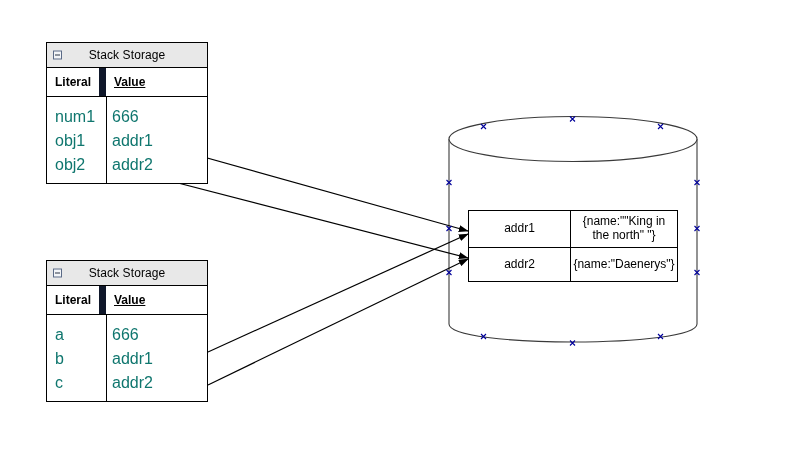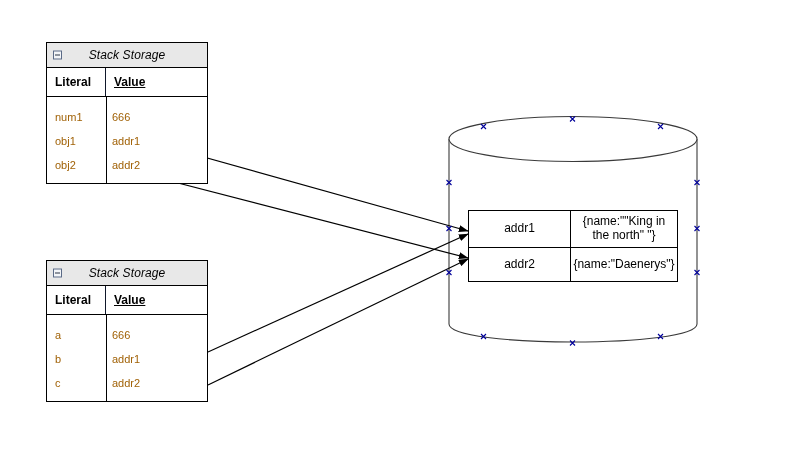--- a/index.html
+++ b/index.html
@@ -33,21 +33,20 @@
   }
   .stack-title {
     height: 25px;
     background: #e8e8e8;
     border-bottom: 1px solid #000000;
     position: relative;
     box-sizing: border-box;
     display: flex;
     align-items: center;
     justify-content: center;
-    font-style: italic;
   }
   .stack-title-label {
     font-size: 12px;
     color: #000000;
     letter-spacing: 0.1px;
   }
   .collapse-icon {
     position: absolute;
     left: 6px;
     top: 50%;
@@ -76,21 +75,21 @@
   }
   .hdr-cell {
     display: flex;
     align-items: center;
     font-size: 12px;
     font-weight: bold;
     color: #000000;
     box-sizing: border-box;
     padding-left: 8px;
   }
-  .hdr-cell.c1 { width: 59px; border-right: 1px solid #0f172a; }
+  .hdr-cell.c1 { width: 59px; border-right: 7px solid #0f172a; }
   .hdr-cell.c2 { flex: 1; text-decoration: underline; }
   .hdr-underline { text-decoration: underline; }
 
   .body-rows {
     display: block;
     position: relative;
   }
   .divider-v {
     position: absolute;
     left: 59px;
@@ -99,22 +98,22 @@
     width: 1px;
     background: #000000;
   }
   .data-row {
     display: flex;
     height: 24px;
   }
   .data-cell {
     display: flex;
     align-items: center;
-    font-size: 11px;
-    color: #a16207;
+    font-size: 16px;
+    color: #0f766e;
     box-sizing: border-box;
     padding-left: 8px;
   }
   .data-cell.c1 { width: 59px; }
   .data-cell.c2 { flex: 1; padding-left: 6px; }
 
   
   #heap-table {
     position: absolute;
     left: 468px;

